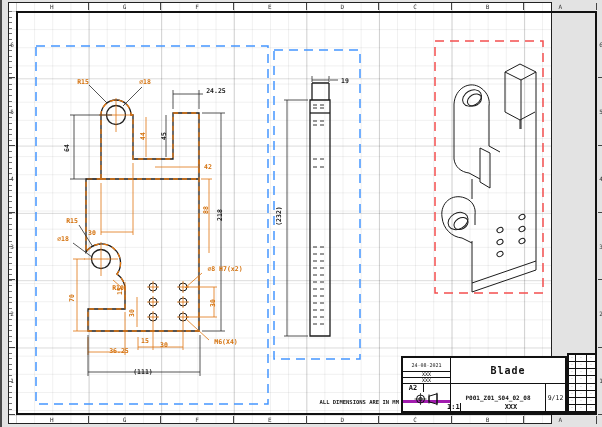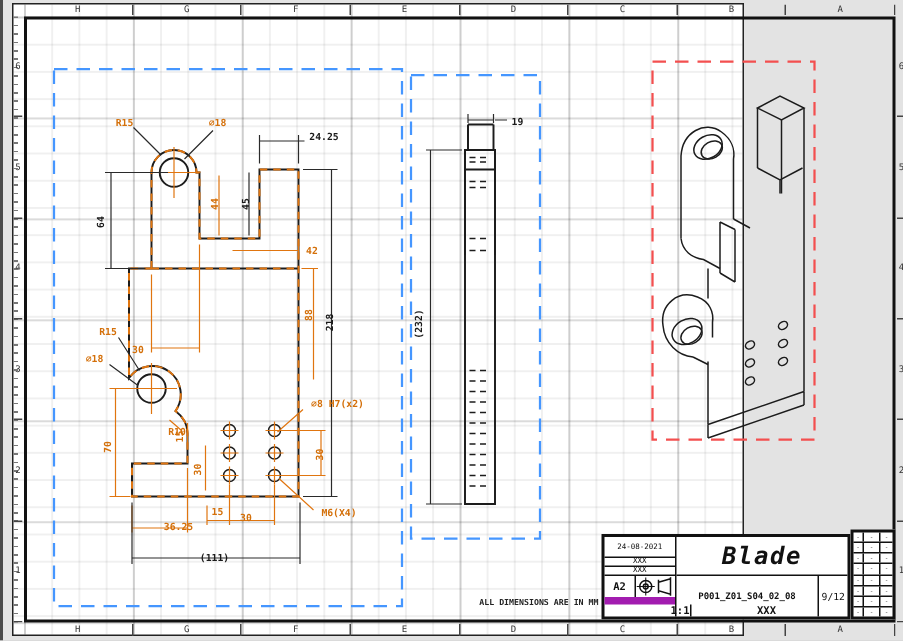--- a/index.html
+++ b/index.html
@@ -1,18 +1,18 @@
 <!DOCTYPE html>
 <html><head>
 <meta charset="utf-8">
 <style>
   html,body{margin:0;padding:0;background:#c9c9c9;}
   .stage{position:relative;width:602px;height:427px;background:#e3e3e3;overflow:hidden;
          font-family:"DejaVu Sans Mono","Liberation Mono",monospace;border-left:2px solid #4a4a4a;}
-  .sheet{position:absolute;left:6px;top:2px;width:488px;height:422px;background:#ffffff;
+  .sheet{position:absolute;left:6px;top:2px;width:544px;height:422px;background:#ffffff;
          border:1px solid #222;box-sizing:border-box;
          background-image:
            linear-gradient(to right, rgba(0,0,0,0.14) 1px, transparent 1px),
            linear-gradient(to bottom, rgba(0,0,0,0.14) 1px, transparent 1px),
            linear-gradient(to right, rgba(0,0,0,0.06) 1px, transparent 1px),
            linear-gradient(to bottom, rgba(0,0,0,0.06) 1px, transparent 1px);
          background-size:72.6px 67.3px,72.6px 67.3px,18.15px 18.15px,18.15px 18.15px;
          background-position:7px 8px,7px 8px,7px 8px,7px 8px;}
   .frame{position:absolute;left:7px;top:8px;width:581px;height:404px;border:2px solid #111;box-sizing:border-box;}
   .zone-strip{position:absolute;display:flex;overflow:hidden;}
@@ -36,30 +36,30 @@
   .hidden-k{stroke:#1c1c1c;stroke-width:0.9;fill:none;stroke-dasharray:4 3;}
   .selbox-b{stroke:#4596FF;stroke-width:1.5;fill:none;stroke-dasharray:9 6;}
   .selbox-r{stroke:#F34F4F;stroke-width:1.5;fill:none;stroke-dasharray:9 6;}
   text.dim-o{fill:#D4700A;font-size:6.5px;font-weight:bold;font-family:"DejaVu Sans Mono",monospace;}
   text.dim-k{fill:#1a1a1a;font-size:6.5px;font-weight:bold;font-family:"DejaVu Sans Mono",monospace;}
   .titleblock{position:absolute;left:392px;top:353px;width:166px;height:57px;background:#fff;
               border:2px solid #111;box-sizing:border-box;display:flex;font-family:"DejaVu Sans Mono",monospace;}
   .tb-col1{width:48px;border-right:1px solid #111;display:flex;flex-direction:column;box-sizing:border-box;}
   .tb-date{height:15px;border-bottom:1px solid #111;font-size:5px;display:flex;align-items:center;justify-content:center;color:#111;}
   .tb-xxx{height:5px;border-bottom:1px solid #111;font-size:5px;line-height:5px;text-align:center;color:#111;}
-  .tb-mid{height:16px;border-bottom:5px solid #a21caf;display:flex;}
+  .tb-mid{height:16px;border-bottom:3px solid #a21caf;display:flex;flex-direction:column;}
   .tb-a2{width:20px;border-right:1px solid #111;font-size:7px;font-weight:bold;display:flex;align-items:center;justify-content:center;color:#111;}
   .tb-sym{flex:1;display:flex;align-items:center;justify-content:center;}
   .tb-scale{flex:1;display:flex;}
   .tb-scale > div{display:flex;align-items:center;justify-content:center;font-size:7px;font-weight:bold;color:#111;margin-left:44px;}
   .tb-sc1{width:20px;border-right:1px solid #111;}
   .tb-sc2{flex:1;}
   .tb-col2{flex:1;display:flex;flex-direction:column;}
   .tb-title{height:25px;border-bottom:1px solid #111;display:flex;align-items:center;justify-content:center;
-            font-size:16px;font-weight:bold;letter-spacing:1px;color:#111;font-style:italic;}
+            font-size:10px;font-weight:bold;letter-spacing:1px;color:#111;}
   .tb-company{height:17px;border-bottom:1px solid #111;display:flex;align-items:center;justify-content:center;
               font-size:8px;font-weight:bold;color:#111;}
   .tb-dwgrow{flex:1;display:flex;}
   .tb-dwgno{flex:1;border-right:1px solid #111;display:flex;align-items:center;justify-content:center;font-size:6px;font-weight:bold;color:#111;}
   .tb-sheetno{width:19px;display:flex;align-items:center;justify-content:center;font-size:6.5px;font-weight:normal;color:#111;}
   .revstrip{position:absolute;left:558px;top:350px;width:30px;height:60px;border:2px solid #111;background:#fff;
             box-sizing:border-box;display:flex;flex-direction:column;}
   .rev-row{flex:1;display:flex;border-bottom:1px solid #111;}
   .rev-row:last-child{border-bottom:none;}
   .rev-row div{border-right:1px solid #111;font-size:4px;line-height:5px;color:#444;text-align:center;overflow:hidden;}

